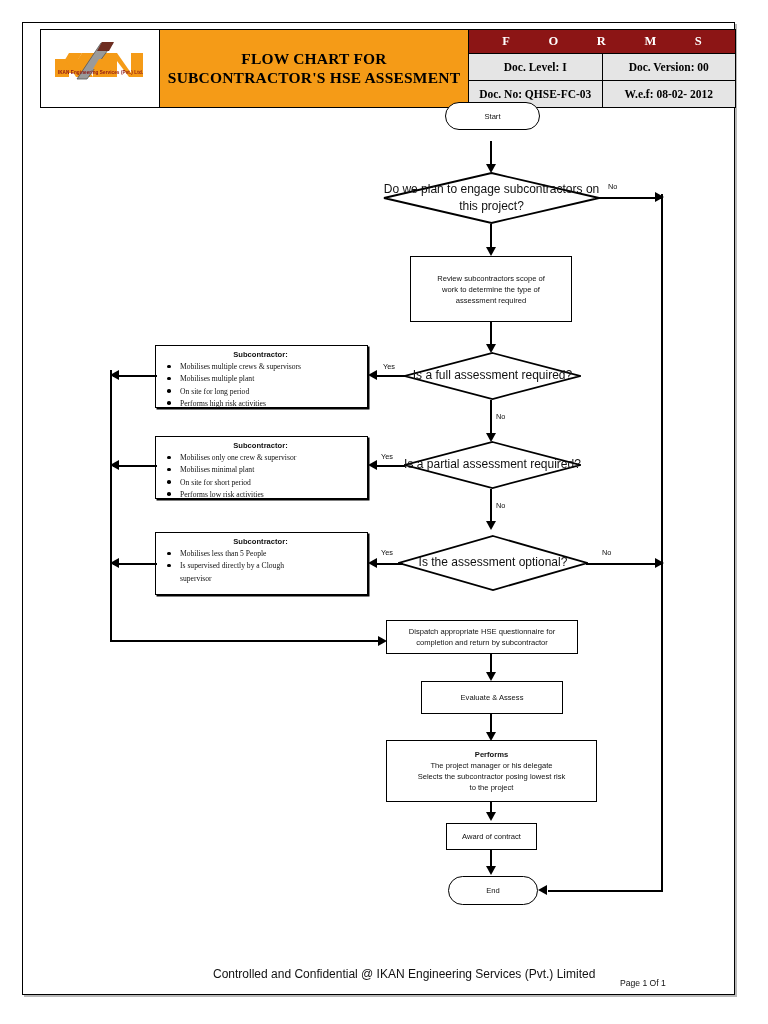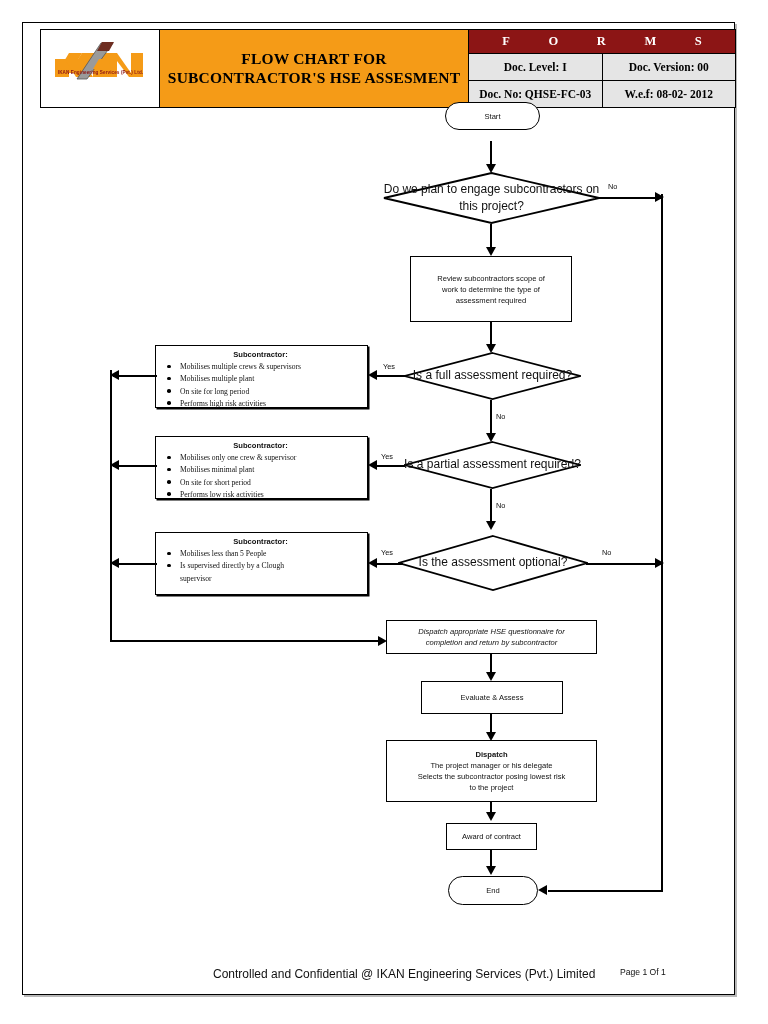--- a/index.html
+++ b/index.html
@@ -61,21 +61,21 @@
   .vl{width:2px;}
   .hl{height:2px;}
   .ah{position:absolute;width:0;height:0;}
   .ah-d{border-left:5.5px solid transparent;border-right:5.5px solid transparent;border-top:9px solid #000;}
   .ah-l{border-top:5.5px solid transparent;border-bottom:5.5px solid transparent;border-right:9px solid #000;}
   .ah-r{border-top:5.5px solid transparent;border-bottom:5.5px solid transparent;border-left:9px solid #000;}
   .lbl{position:absolute;font-size:7.4px;color:#111;}
 
   .footer{position:absolute;left:0;top:967px;width:768px;}
   .f-left{position:absolute;left:213px;top:0;font-size:12px;color:#111;}
-  .f-right{position:absolute;left:620px;top:0;font-size:8.6px;color:#111;}
+  .f-right{position:absolute;left:620px;top:11px;font-size:8.6px;color:#111;}
 </style>
 </head>
 <body>
 
 <div id="page">
 
   <div class="page-frame"></div>
 
   <div class="hdr">
 
@@ -233,38 +233,38 @@
   <div class="ah ah-l" style="left:110px;top:557.5px;"></div>
 
   <div class="ln vl" style="left:110px;top:370px;height:272px;"></div>
   <div class="ln hl" style="left:110px;top:640px;width:272px;"></div>
   <div class="ah ah-r" style="left:378px;top:635.5px;"></div>
 
   <div class="ln vl" style="left:661px;top:194px;height:697px;"></div>
   <div class="ln hl" style="left:548px;top:890px;width:115px;"></div>
   <div class="ah ah-l" style="left:538px;top:884.5px;"></div>
 
-  <div class="node" style="left:386px;top:620px;width:211px;height:34px;font-style:italic;">
+  <div class="node" style="left:386px;top:620px;width:192px;height:34px;">
     <div class="txt">
       <span>Dispatch appropriate HSE questionnaire for</span><br>
       <span>completion and return by subcontractor</span>
     </div>
   </div>
   <div class="ln vl" style="left:490px;top:654px;height:22px;"></div>
   <div class="ah ah-d" style="left:485.5px;top:672px;"></div>
 
   <div class="node" style="left:421px;top:681px;width:142px;height:33px;">
     <div class="txt">Evaluate &amp; Assess</div>
   </div>
   <div class="ln vl" style="left:490px;top:714px;height:22px;"></div>
   <div class="ah ah-d" style="left:485.5px;top:732px;"></div>
 
   <div class="node" style="left:386px;top:740px;width:211px;height:62px;">
     <div class="txt">
-      <b>Dispatch</b><br>
+      <b>Performs</b><br>
       <span>The project manager or his delegate</span><br>
       <span>Selects the subcontractor posing lowest risk</span><br>
       <span>to the project</span>
     </div>
   </div>
   <div class="ln vl" style="left:490px;top:802px;height:13px;"></div>
   <div class="ah ah-d" style="left:485.5px;top:812px;"></div>
 
   <div class="node" style="left:446px;top:823px;width:91px;height:27px;">
     <div class="txt">Award of contract</div>

